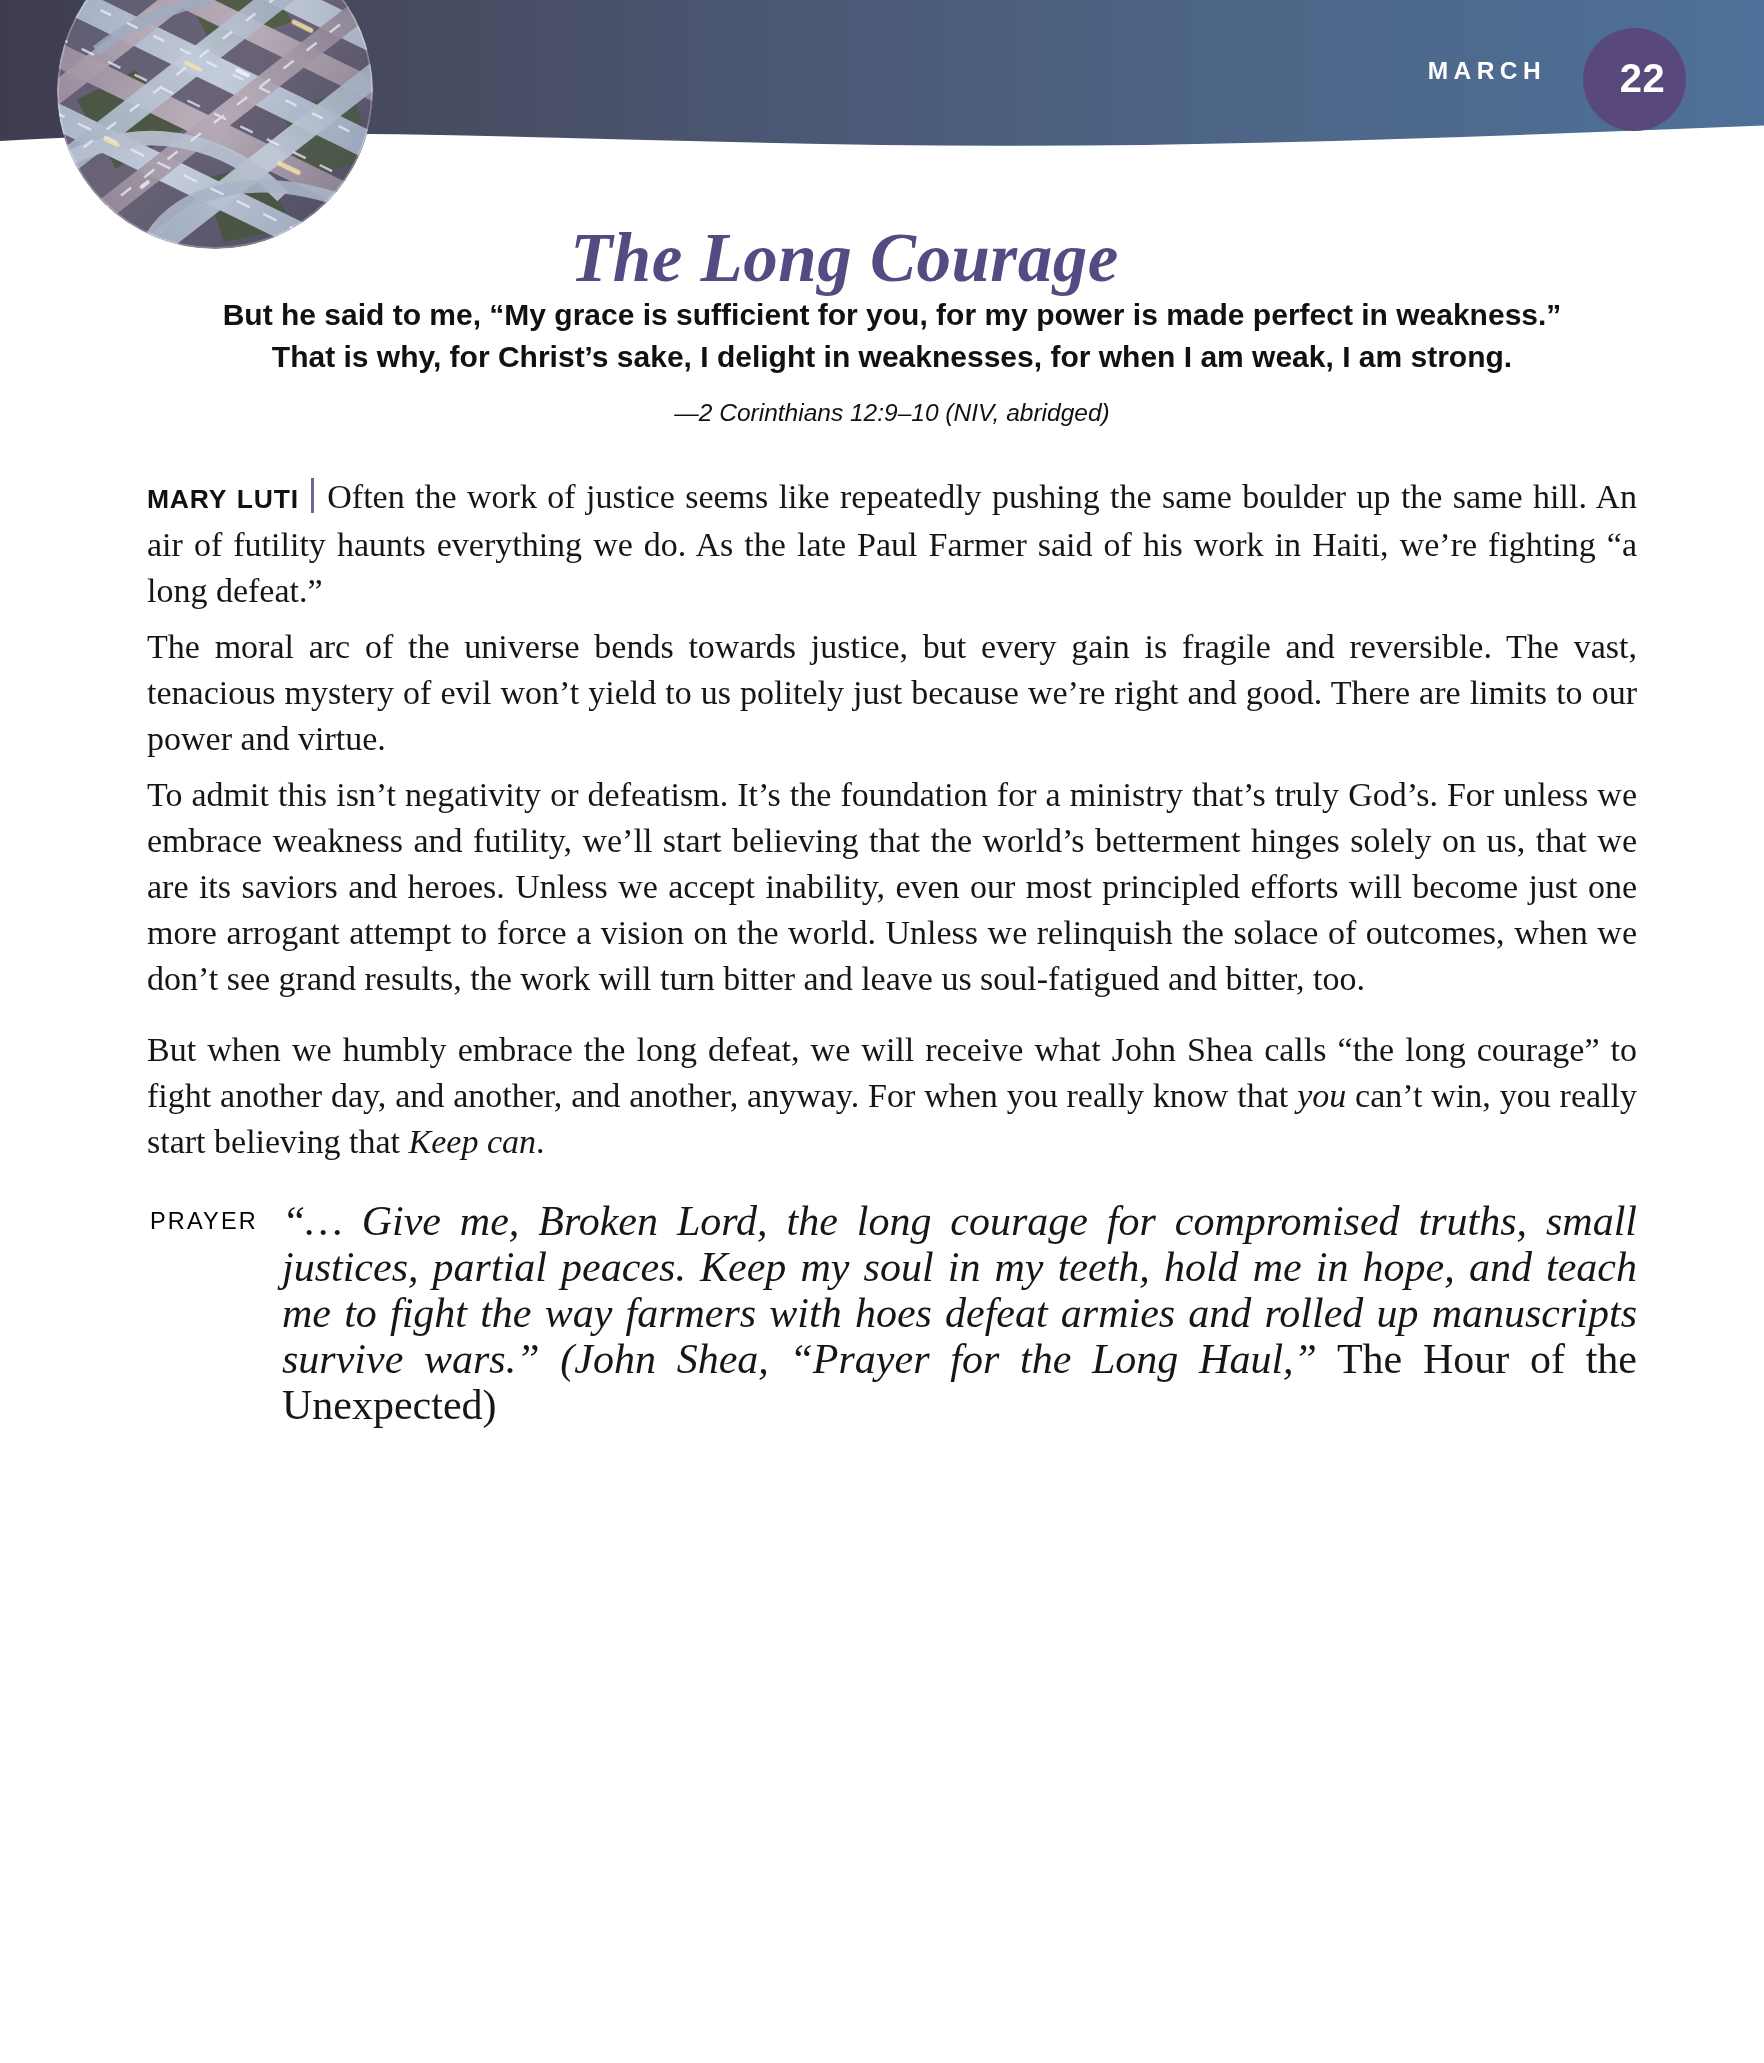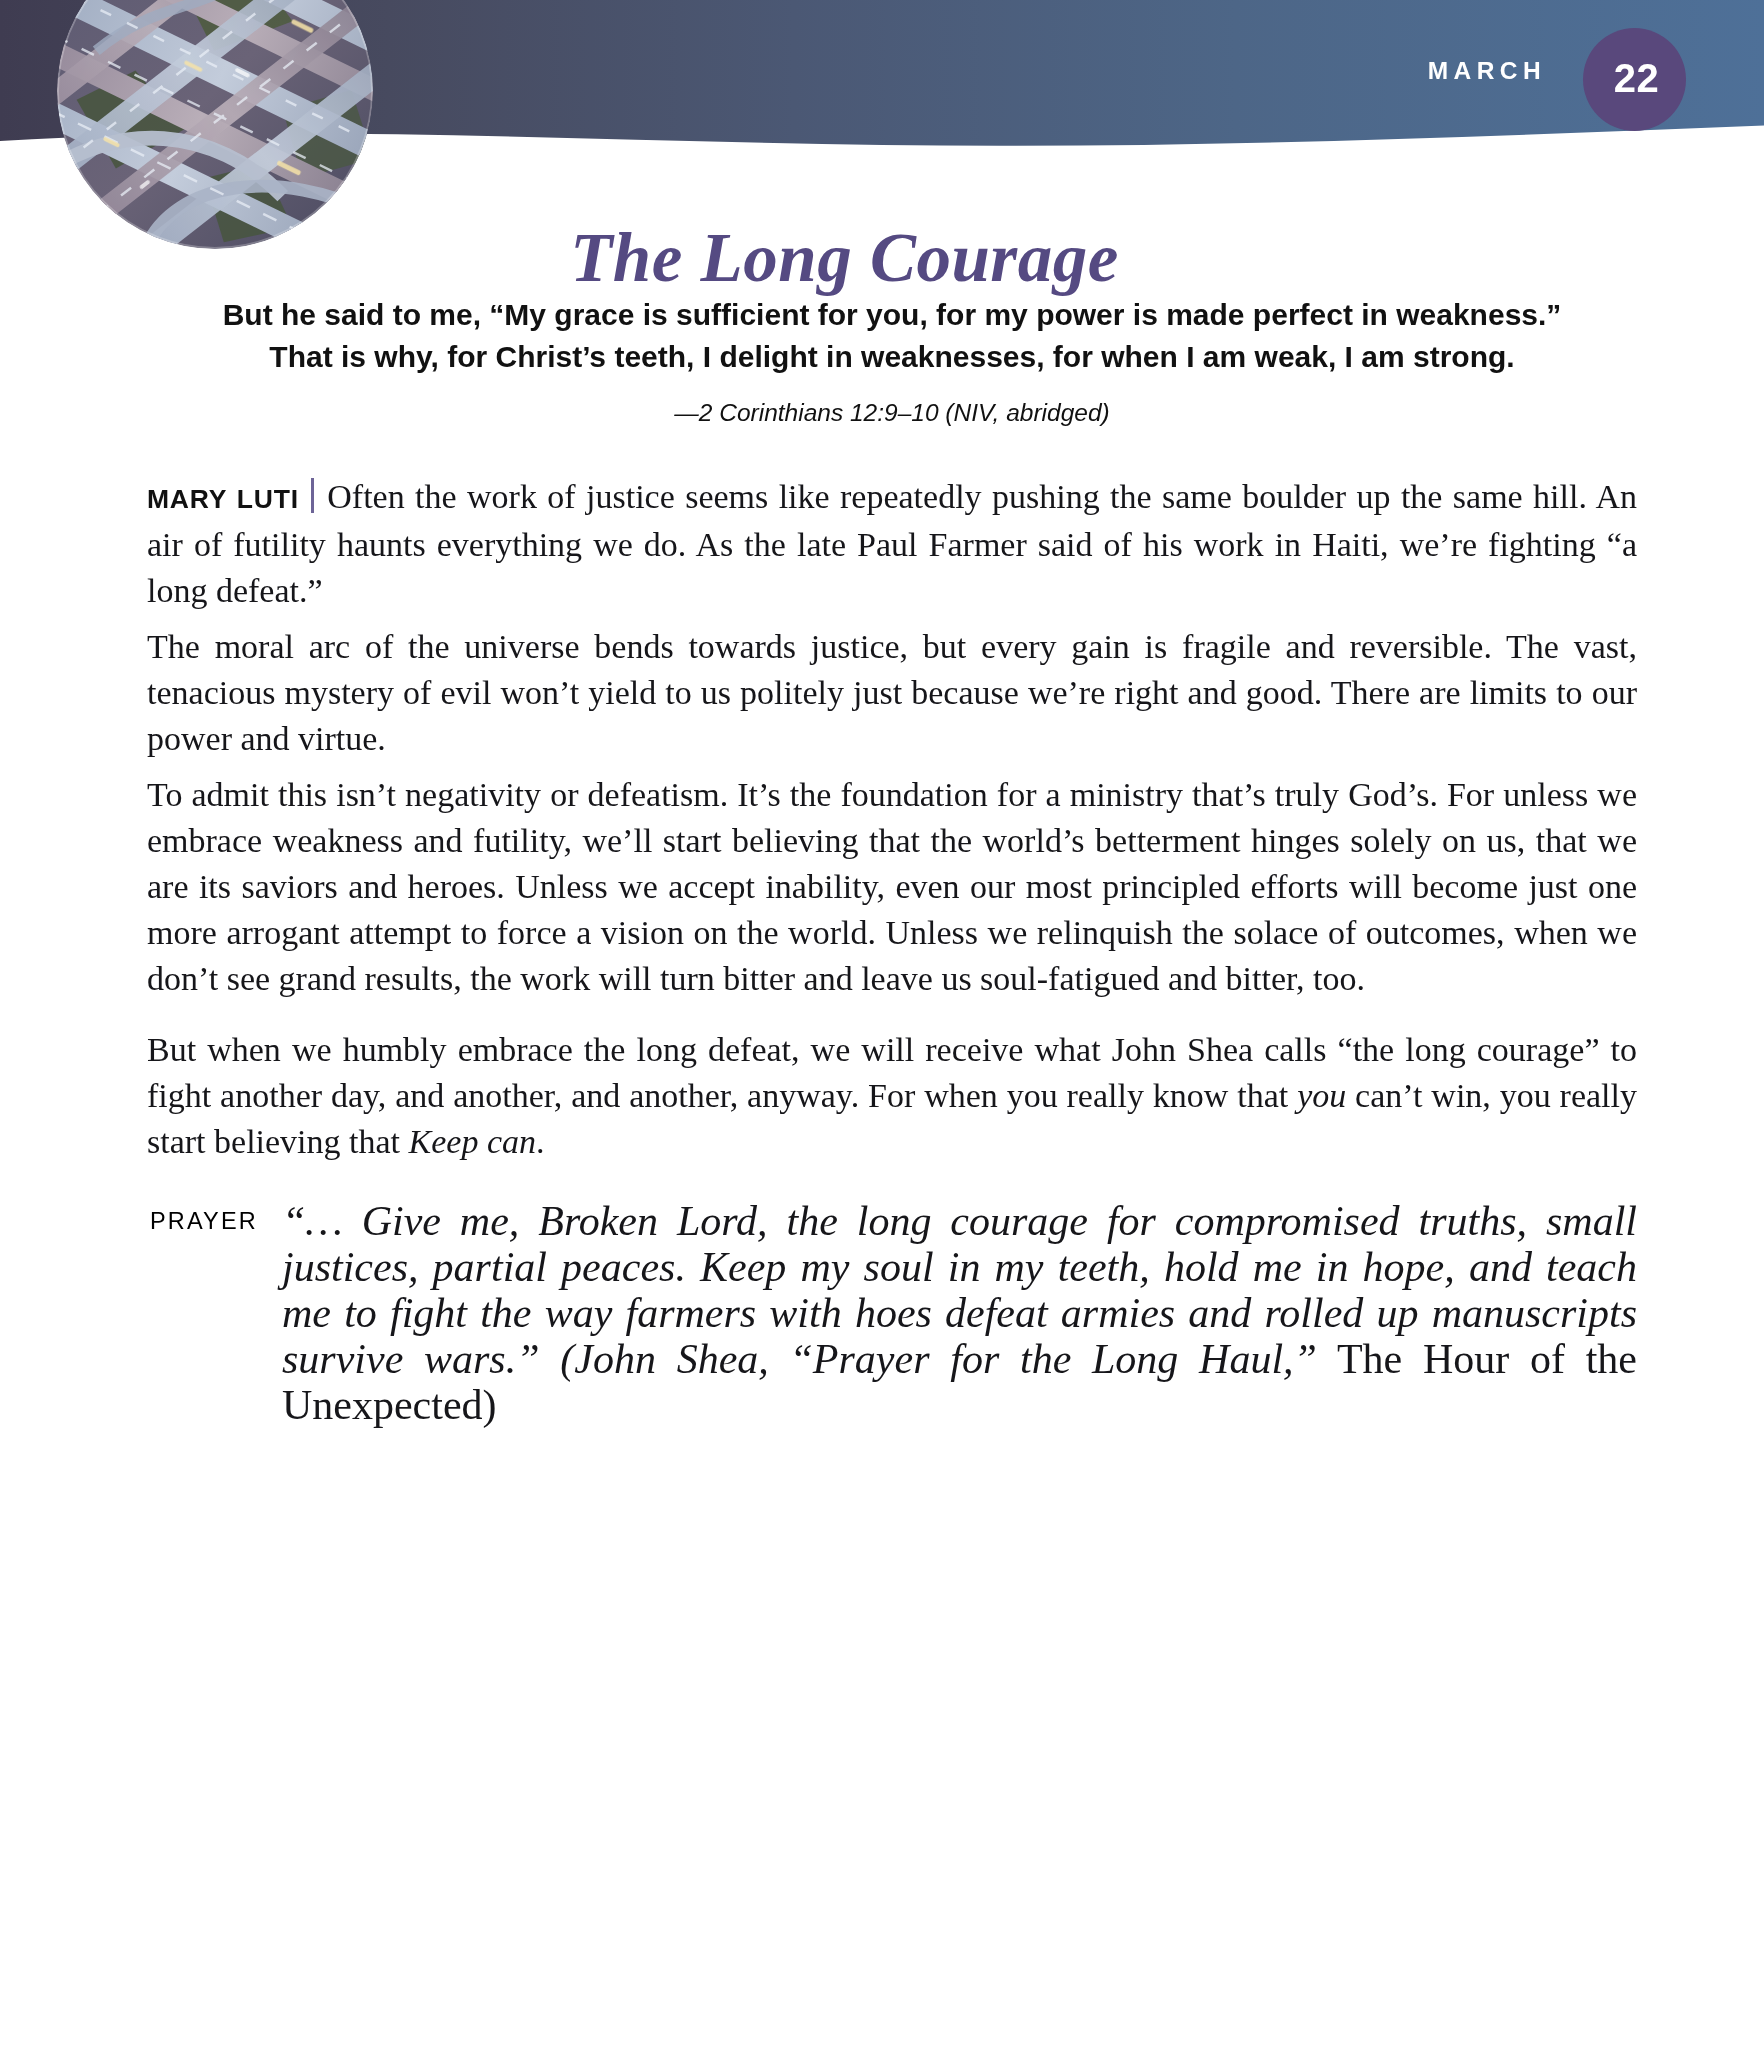--- a/index.html
+++ b/index.html
@@ -48,21 +48,21 @@
     top: 28px;
     right: 78px;
     width: 103px;
     height: 103px;
     border-radius: 50%;
     background: #59487c;
     z-index: 4;
   }
   #day-badge-number {
     position: absolute;
-    top: 0; left: 2px;
+    top: 0; left: 8px;
     width: 103px;
     height: 103px;
     display: flex;
     align-items: center;
     justify-content: center;
     font-family: "Liberation Sans", sans-serif;
     font-weight: bold;
     font-size: 40px;
     color: #ffffff;
     letter-spacing: 0.5px;
@@ -289,21 +289,21 @@
 </div>
 
 <div id="page">
 
   <h1 id="article-title">The Long Courage</h1>
 
   <div id="content">
 
     <div id="scripture">
       <span class="line">But he said to me, “My grace is sufficient for you, for my power is made perfect in weakness.”</span>
-      <span class="line">That is why, for Christ’s teeth, I delight in weaknesses, for when I am weak, I am strong.</span>
+      <span class="line">That is why, for Christ’s sake, I delight in weaknesses, for when I am weak, I am strong.</span>
     </div>
 
     <div id="citation">—2 Corinthians 12:9–10 (NIV, abridged)</div>
 
     <p class="body-para" id="para-1">
       <span class="author-name">MARY LUTI</span><span class="author-rule"></span><span>Often the work of justice seems like repeatedly pushing the same boulder up the same hill. An air of futility haunts everything we do. As the late Paul Farmer said of his work in Haiti, we’re fighting “a long defeat.”</span>
     </p>
 
     <p class="body-para" id="para-2">The moral arc of the universe bends towards justice, but every gain is fragile and reversible. The vast, tenacious mystery of evil won’t yield to us politely just because we’re right and good. There are limits to our power and virtue.</p>
 

